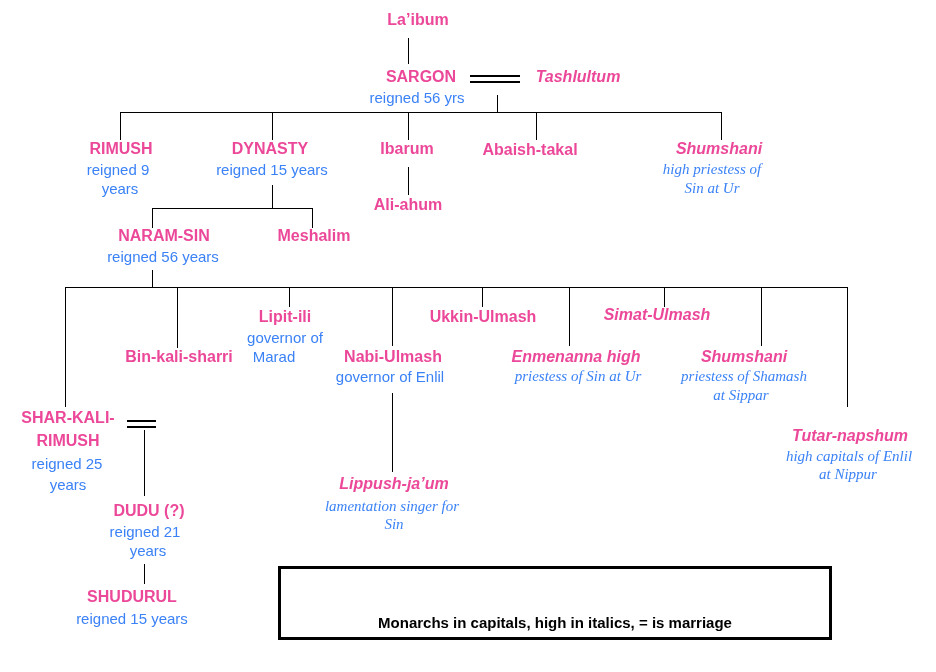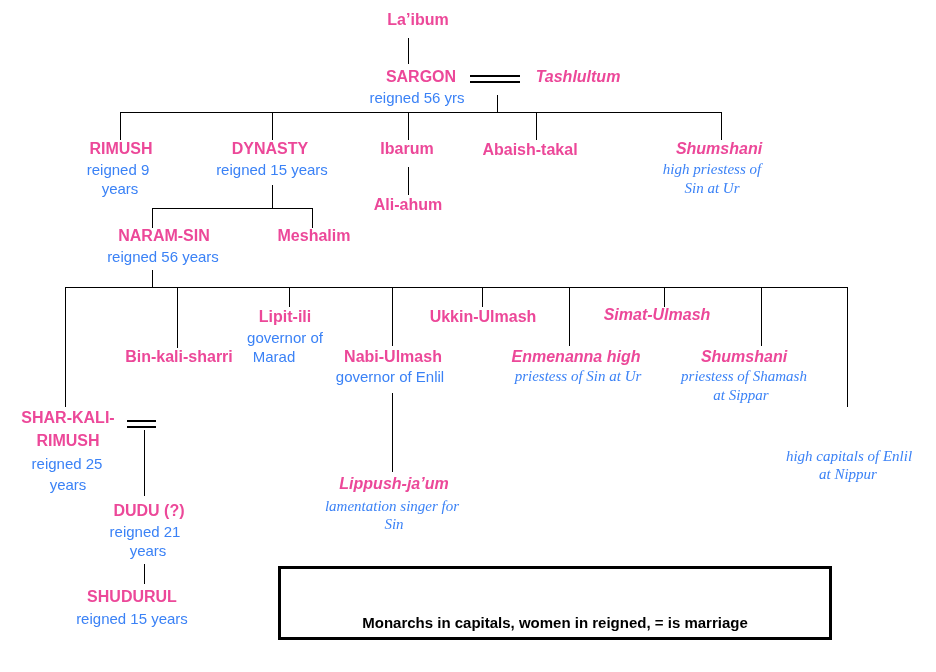--- a/index.html
+++ b/index.html
@@ -93,35 +93,36 @@
 
   <div class="nm w" style="left:576px;top:348px">Enmenanna high</div>
   <div class="dt i" style="left:578px;top:368px">priestess of Sin at Ur</div>
 
   <div class="nm w" style="left:657px;top:306px">Simat-Ulmash</div>
 
   <div class="nm w" style="left:744px;top:348px">Shumshani</div>
   <div class="dt i" style="left:744px;top:368px">priestess of Shamash</div>
   <div class="dt i" style="left:741px;top:387px">at Sippar</div>
 
+  <div class="nm w" style="left:850px;top:427px">Tutar-napshum</div>
   <div class="dt i" style="left:849px;top:448px">high capitals of Enlil</div>
   <div class="dt i" style="left:848px;top:466px">at Nippur</div>
 
   <div class="nm" style="left:68px;top:409px">SHAR-KALI-</div>
   <div class="nm" style="left:68px;top:432px">RIMUSH</div>
   <div class="dt" style="left:67px;top:455px">reigned 25</div>
   <div class="dt" style="left:68px;top:476px">years</div>
 
   <div class="nm w" style="left:394px;top:475px">Lippush-ja’um</div>
   <div class="dt i" style="left:392px;top:498px">lamentation singer for</div>
   <div class="dt i" style="left:394px;top:516px">Sin</div>
 
   <div class="nm" style="left:149px;top:502px">DUDU (?)</div>
   <div class="dt" style="left:145px;top:523px">reigned 21</div>
   <div class="dt" style="left:148px;top:542px">years</div>
 
   <div class="nm" style="left:132px;top:588px">SHUDURUL</div>
   <div class="dt" style="left:132px;top:610px">reigned 15 years</div>
 
   <div class="legend"></div>
-  <div class="lg-note">Monarchs in capitals, women in reigned, = is marriage</div>
+  <div class="lg-note">Monarchs in capitals, high in italics, = is marriage</div>
 
 </div>
 
 </body></html>

